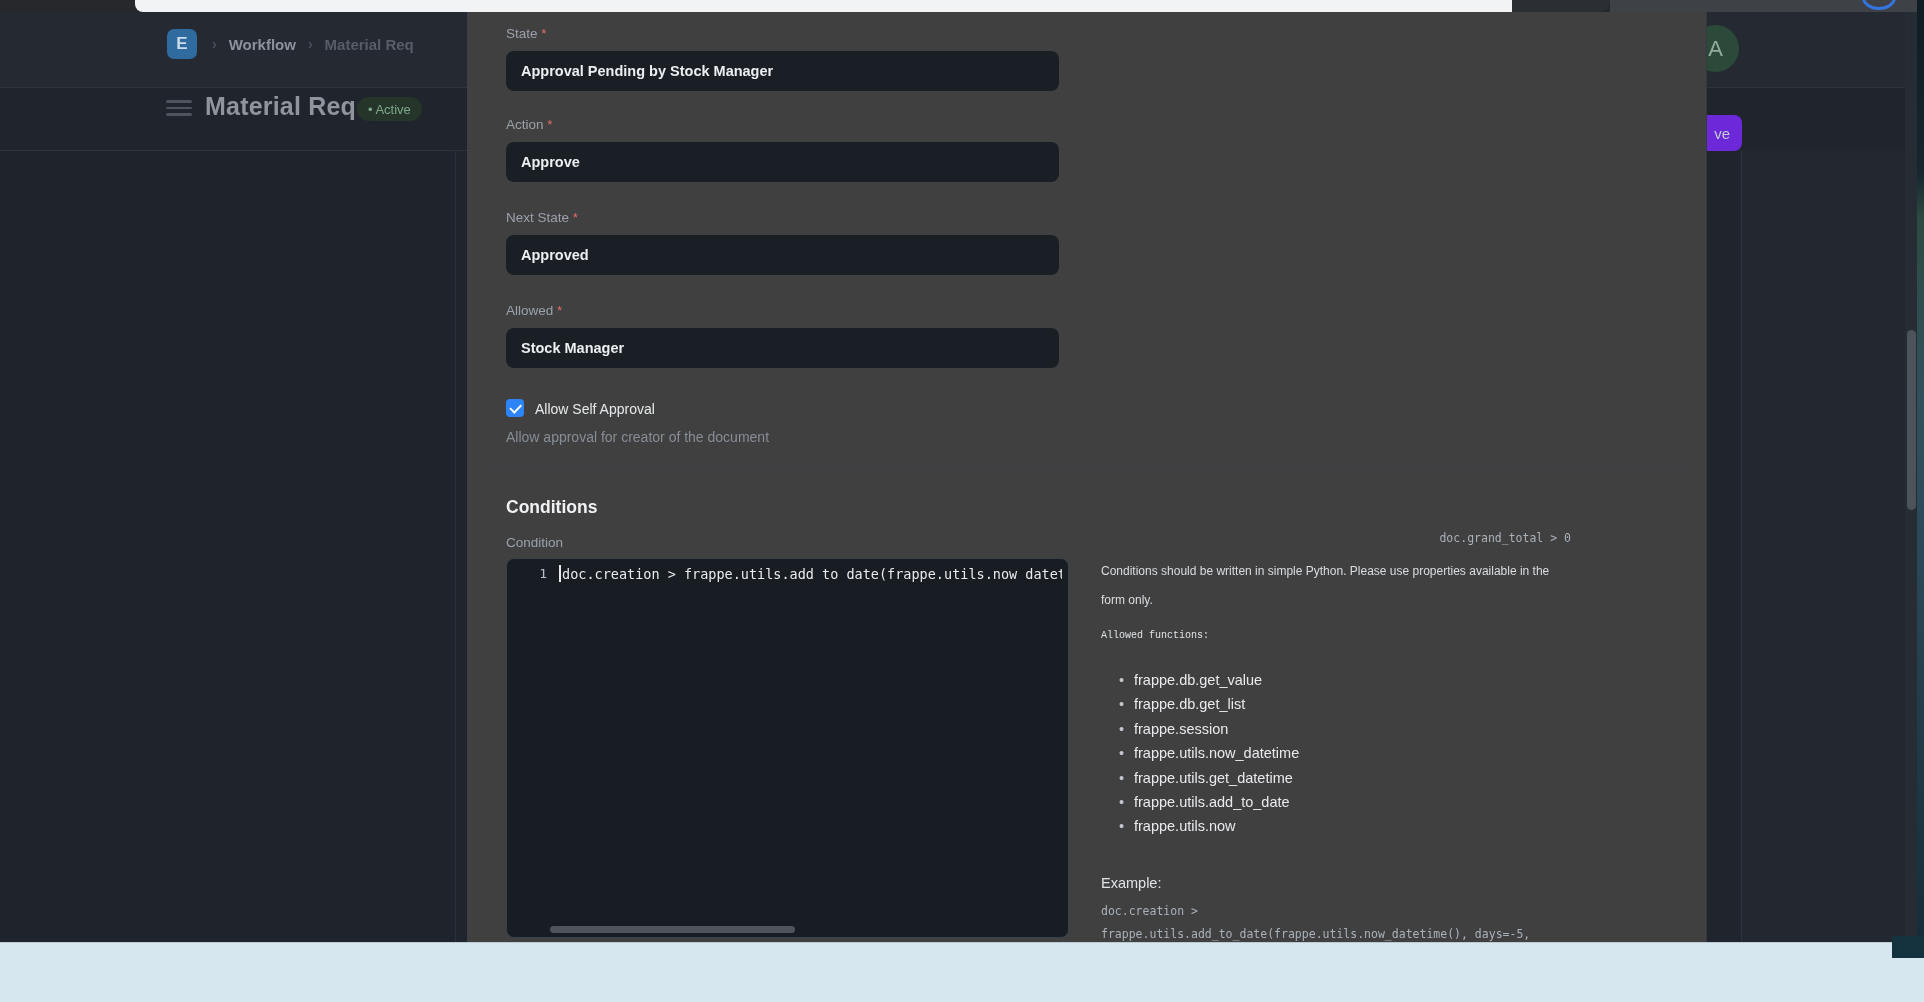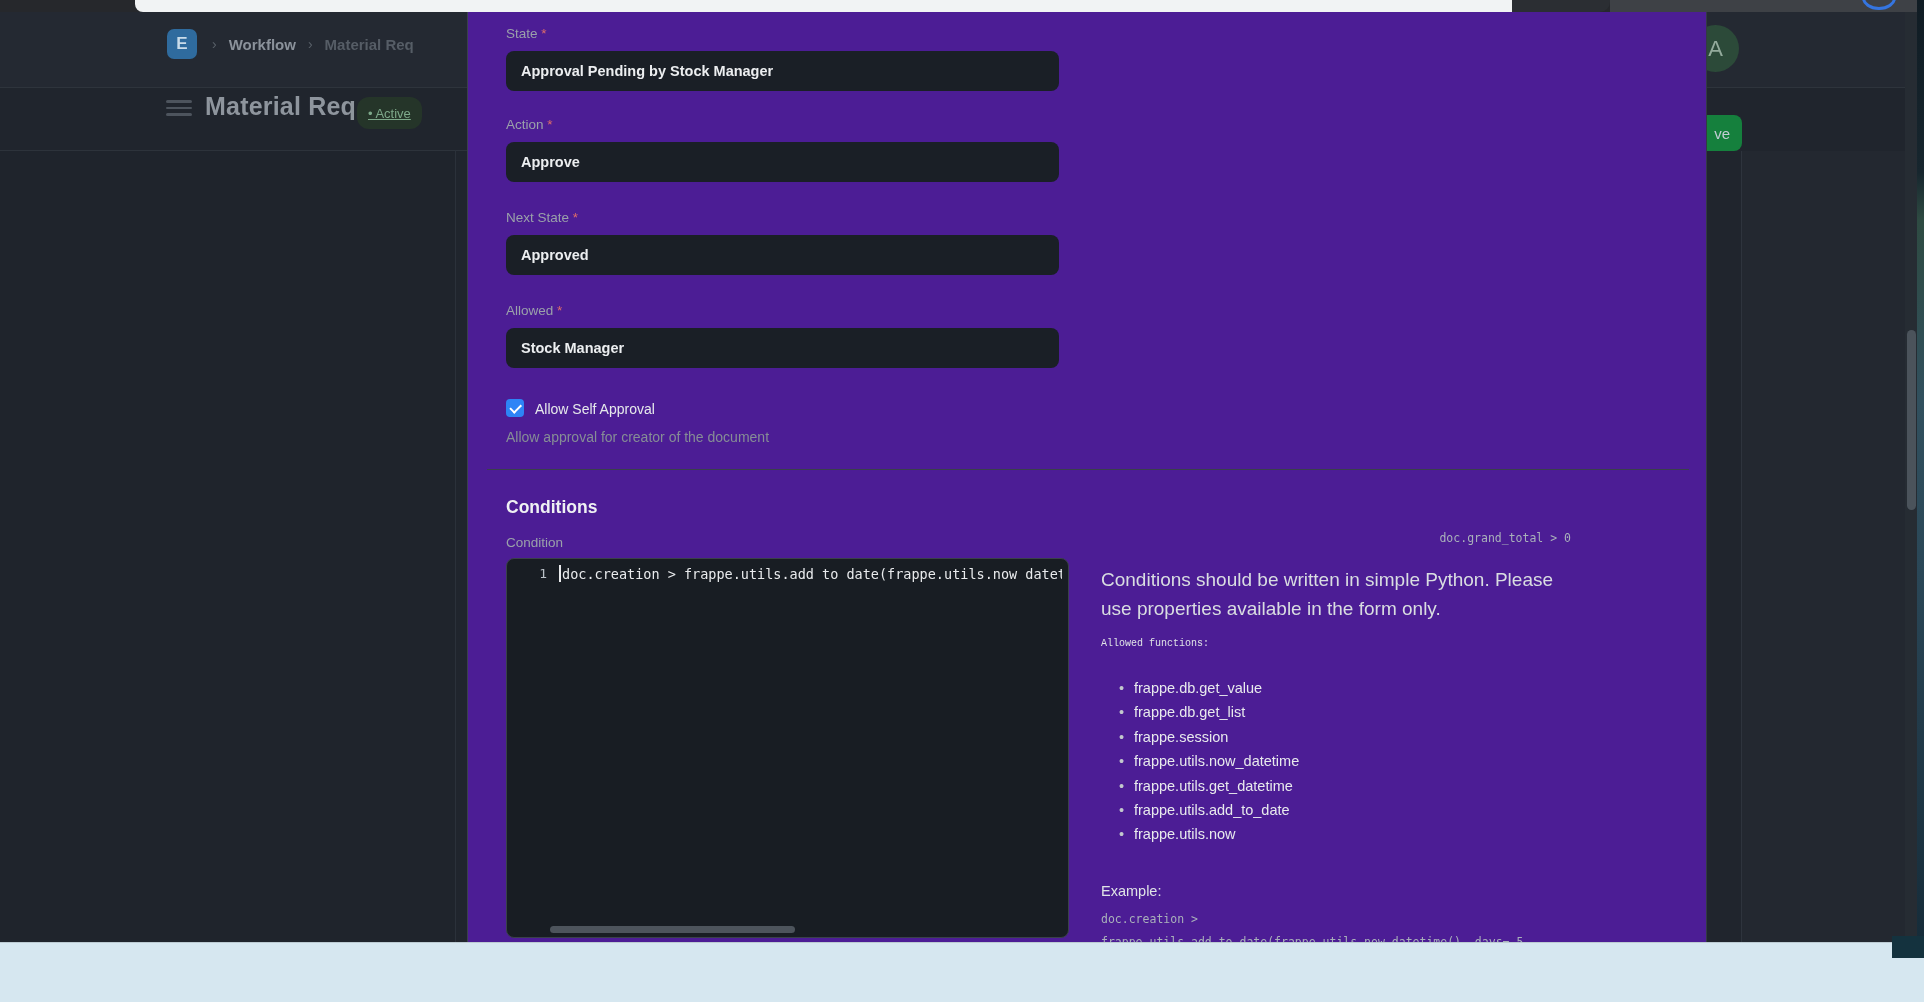--- a/index.html
+++ b/index.html
@@ -18,32 +18,32 @@
   .navbar { position:absolute; left:0; top:12px; width:1905px; height:76px; background:#242932; border-bottom:1px solid #2e343c; }
   .crumb-icon { position:absolute; left:167px; top:29px; width:30px; height:30px; border-radius:7px; background:#2f6b9e; color:#c9dcea; font-size:17px; font-weight:bold; display:flex; align-items:center; justify-content:center; }
   .breadcrumb { position:absolute; left:212px; top:30px; height:28px; display:flex; align-items:center; gap:12px; font-size:15px; }
   .crumb-sep { color:#596069; font-size:14px; }
   .crumb-link { color:#8b929b; font-weight:600; }
   .crumb-current { color:#565d66; font-weight:600; }
 
   .hamburger { position:absolute; left:166px; top:100px; width:26px; height:16px; }
   .hamburger span { display:block; height:2.5px; background:#4d545d; border-radius:2px; margin-bottom:4px; }
   .page-title { position:absolute; left:205px; top:92px; font-size:25px; font-weight:bold; color:#8e959d; letter-spacing:.2px; }
-  .status-badge { position:absolute; left:357px; top:97px; height:32px; padding:0 11px; border-radius:12px; background:#253529; color:#7da88a; font-size:13px; display:flex; align-items:center;text-decoration:underline; }
+  .status-badge { position:absolute; left:357px; top:97px; height:24px; padding:0 11px; border-radius:12px; background:#253529; color:#7da88a; font-size:13px; display:flex; align-items:center; }
 
   .head-divider-left { position:absolute; left:0; top:150px; width:467px; height:1px; background:#2d333b; }
   .sidebar-vline { position:absolute; left:455px; top:150px; width:1px; height:792px; background:#2b313a; }
   .sidebar-area { position:absolute; left:0; top:151px; width:455px; height:791px; background:#1f242c; }
 
   .right-panel { position:absolute; left:1741px; top:151px; width:164px; height:791px; background:#232830; border-left:1px solid #2e343d; }
   .avatar { position:absolute; left:1692px; top:25px; width:47px; height:47px; border-radius:50%; background:#2c4a39; color:#93ab9c; font-size:22px; display:flex; align-items:center; justify-content:center; z-index:5; }
-  .save-btn { position:absolute; left:1686px; top:115px; width:56px; height:36px; border-radius:8px; background:#15803d; color:#c2cdd4; font-size:15px; display:flex; align-items:center; justify-content:flex-end; padding-right:12px; z-index:5; }
-
-  
-  .modal { position:absolute; left:467px; top:12px; width:1240px; height:930px; background:#4c1d95; border-left:1px solid #3a414b; border-right:1px solid #343a44; z-index:10; }
+  .save-btn { position:absolute; left:1686px; top:115px; width:56px; height:36px; border-radius:8px; background:#6d28d9; color:#c2cdd4; font-size:15px; display:flex; align-items:center; justify-content:flex-end; padding-right:12px; z-index:5; }
+
+  
+  .modal { position:absolute; left:467px; top:12px; width:1240px; height:930px; background:#404040; border-left:1px solid #3a414b; border-right:1px solid #343a44; z-index:10; }
   .field { position:absolute; left:38px; width:553px; }
   .field-label { font-size:13.5px; color:#9aa1aa; }
   .req { color:#df6d68; }
   .field-input { margin-top:10px; width:553px; height:40px; border-radius:8px; background:#1a1f26; color:#eceef0; font-size:14.5px; font-weight:bold; display:flex; align-items:center; padding-left:15px; }
   .f1 { top:14px; } .f2 { top:105px; } .f3 { top:198px; } .f4 { top:291px; }
 
   .checkbox-row { position:absolute; left:38px; top:387px; display:flex; align-items:flex-end; gap:11px; }
   .checkbox { width:18px; height:18px; border-radius:4px; background:#2d84f6; position:relative; }
   .checkbox::after { content:""; position:absolute; left:4px; top:4.5px; width:9px; height:4.5px; border-left:2px solid #fff; border-bottom:2px solid #fff; transform:rotate(-45deg); }
   .checkbox-label { font-size:14px; color:#e6e9eb; }
@@ -54,21 +54,21 @@
   .cond-label { position:absolute; left:38px; top:523px; font-size:13.5px; color:#9aa1aa; }
 
   .code-editor { position:absolute; left:38px; top:546px; width:563px; height:380px; background:#181d23; border:1px solid #3a414a; border-radius:8px; overflow:hidden; }
   .gutter-num { position:absolute; left:0; top:7px; width:40px; text-align:right; font-family:"DejaVu Sans Mono", monospace; font-size:13px; color:#b9c0c7; }
   .code-line { position:absolute; left:55px; top:7px; width:500px; font-family:"DejaVu Sans Mono", monospace; font-size:13.5px; color:#e9ebed; white-space:nowrap; overflow:hidden; }
   .caret { position:absolute; left:52px; top:6px; width:1.5px; height:17px; background:#e8eaec; }
   .h-scroll { position:absolute; left:43px; bottom:4px; width:245px; height:7px; border-radius:4px; background:#4d545c; }
 
   .help-col { position:absolute; left:633px; top:519px; width:470px; }
   .help-snippet { font-family:"DejaVu Sans Mono", monospace; font-size:11.5px; color:#a9b1ba;text-align:right; }
-  .help-para { margin-top:20px; font-size:19px; line-height:29px; color:#d9dde1; }
+  .help-para { margin-top:12px; font-size:12px; line-height:29px; color:#d9dde1; }
   .help-subtitle { margin-top:15px; font-size:10px; color:#dfe3e6;font-family:Liberation Mono, monospace; }
   .help-list { margin-top:27px; list-style:none; padding-left:33px; }
   .help-list li { position:relative; font-size:14.5px; line-height:24.4px; color:#e8eaed; }
   .help-list li::before { content:"•"; position:absolute; left:-15px; color:#c2c8cd; }
   .help-example-title { margin-top:36px; font-size:14.5px; color:#dfe3e6; }
   .help-example-code { margin-top:9px; font-family:"DejaVu Sans Mono", monospace; font-size:11.5px; line-height:23px; color:#a9b1ba; }
 
   
   .v-scroll-track { position:absolute; left:1905px; top:12px; width:12px; height:930px; background:#262c33; z-index:30; }
   .v-scroll-thumb { position:absolute; left:1.5px; top:318px; width:9px; height:180px; border-radius:4.5px; background:#4b535b; }

